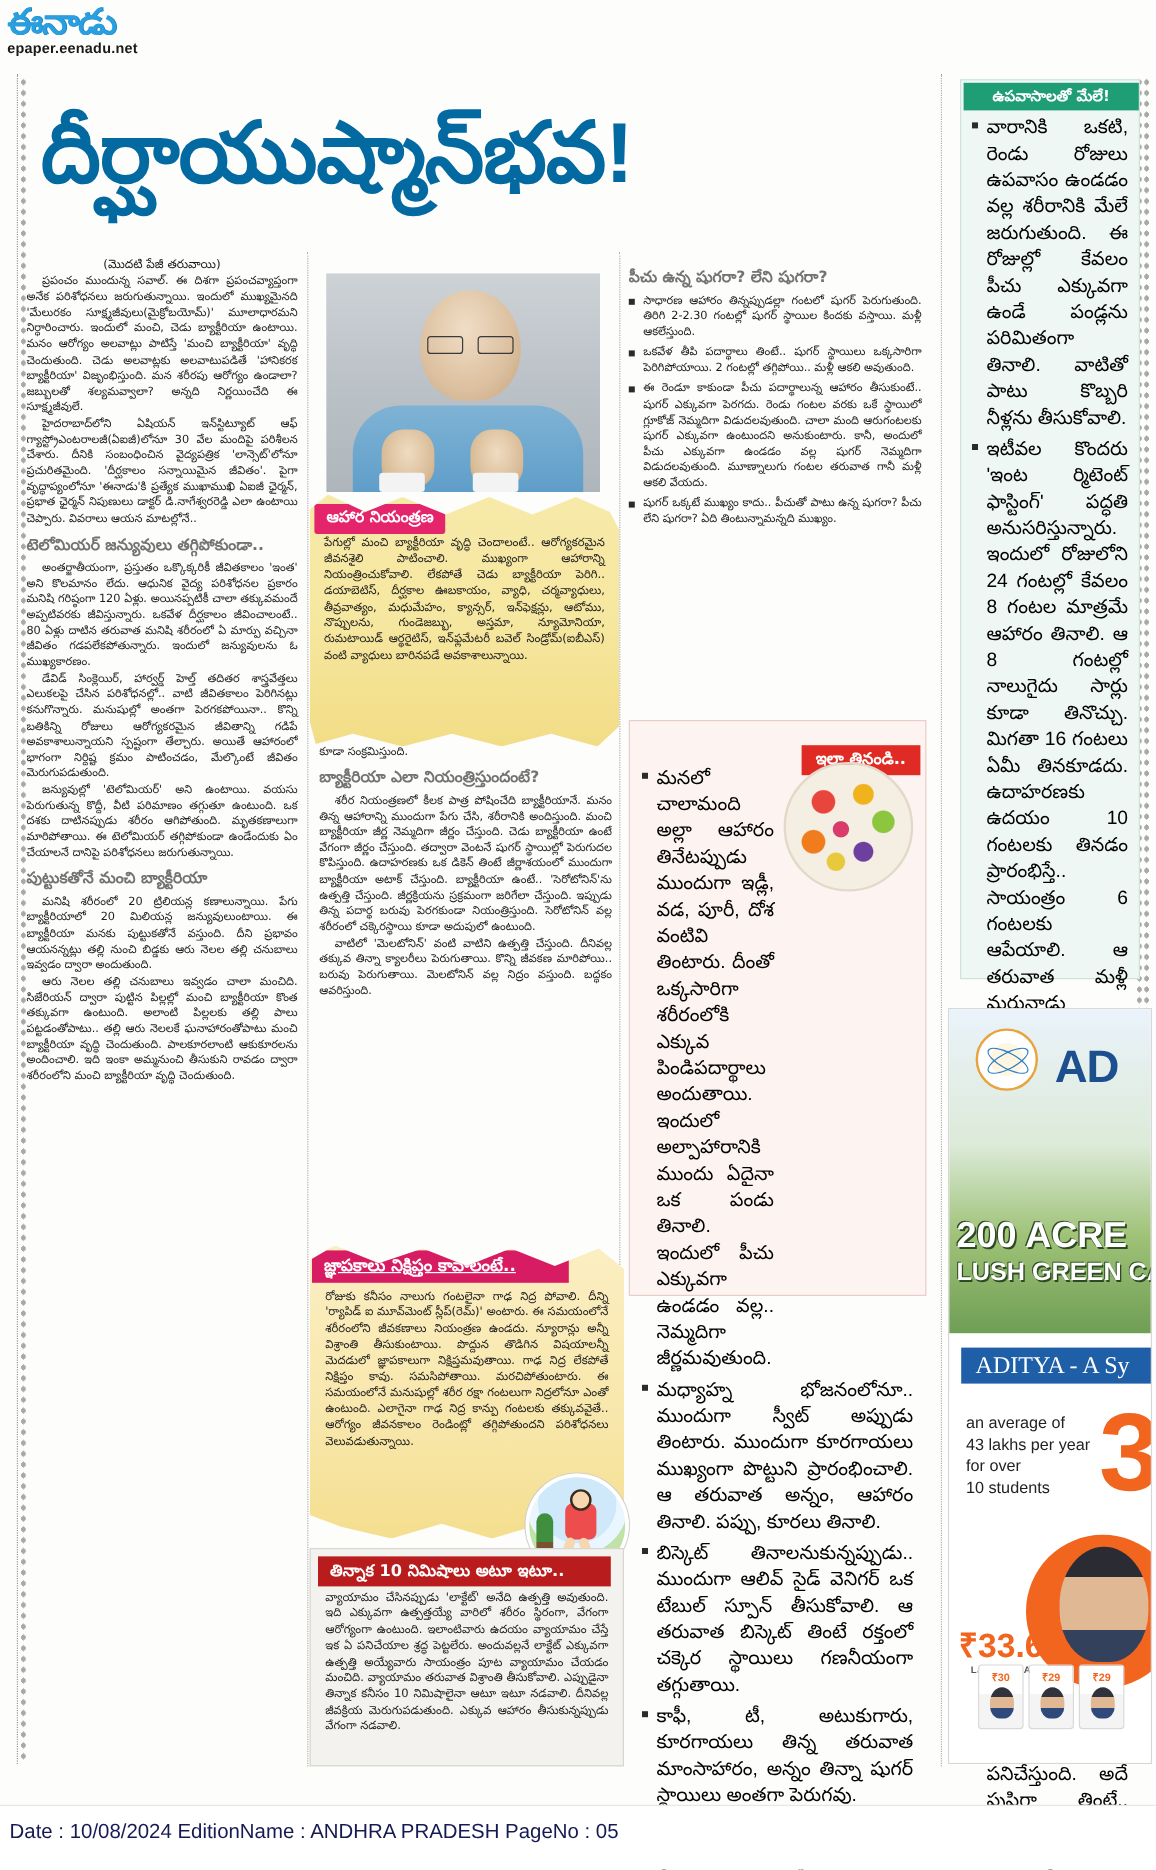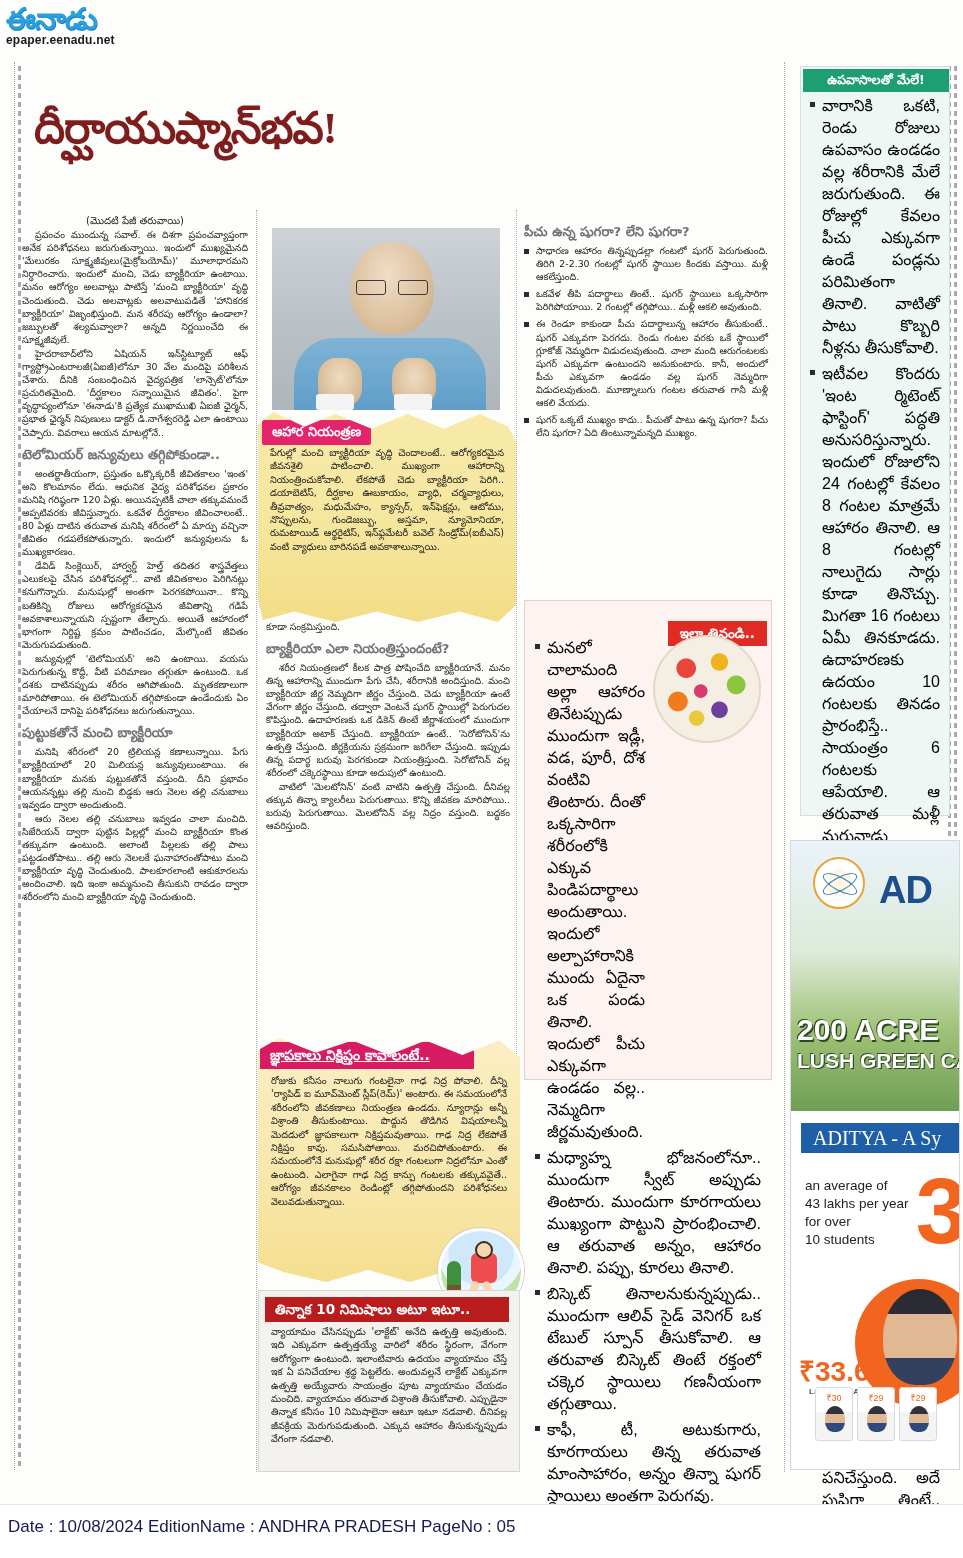--- a/index.html
+++ b/index.html
@@ -38,25 +38,25 @@
   
   .outer-rule {
     position: absolute; left: 14px; top: 62px; width: 935px; height: 1408px;
     border-left: 1px dotted #9b9b9b;
   }
   .vrule { position:absolute; top:0; bottom:0; width:0; border-left: 1px dotted #adadad; }
 
   
   .headline {
     position: absolute; left: 34px; top: 86px; width: 740px; height: 96px;
-    font-family: Liberation Serif, serif;
+    font-family: Liberation Sans, sans-serif;
     font-weight: bold;
-    font-size: 44px;
+    font-size: 71px;
     line-height: 86px;
-    color: #7f1d1d;
+    color: #0369a1;
     letter-spacing: -1px;
     white-space: nowrap;
   }
 
   
   .col-text {
     font-family: "DejaVu Sans", sans-serif;
     font-size: 9.4px;
     line-height: 13.1px;
     color: #1b1b1b;
@@ -336,21 +336,21 @@
     position:absolute; left:4px; bottom:26px; width:162px; height:56px;
     display:flex; gap:4px; justify-content:center;
   }
   .ad-badge {
     width:38px; height:54px; border:1px solid #d9d9d9; border-radius:3px;
     background: linear-gradient(180deg,#ffffff 0 46%, #f4f4f4 46% 100%);
     position:relative; overflow:hidden;
   }
   .ad-badge .amt {
     position:absolute; left:0; right:0; top:3px;
-    font-family:"Liberation Sans", sans-serif; font-weight:normal;
+    font-family:"Liberation Sans", sans-serif; font-weight:bold;
     font-size:9px; color:#f2651f; text-align:center;
   }
   .ad-badge .av {
     position:absolute; left:9px; top:18px; width:20px; height:26px;
     border-radius:50% 50% 40% 40%;
     background: linear-gradient(180deg,#32323c 0 30%, #e0b893 30% 66%, #2f4a7a 66% 100%);
   }
 
   
   .footer {

